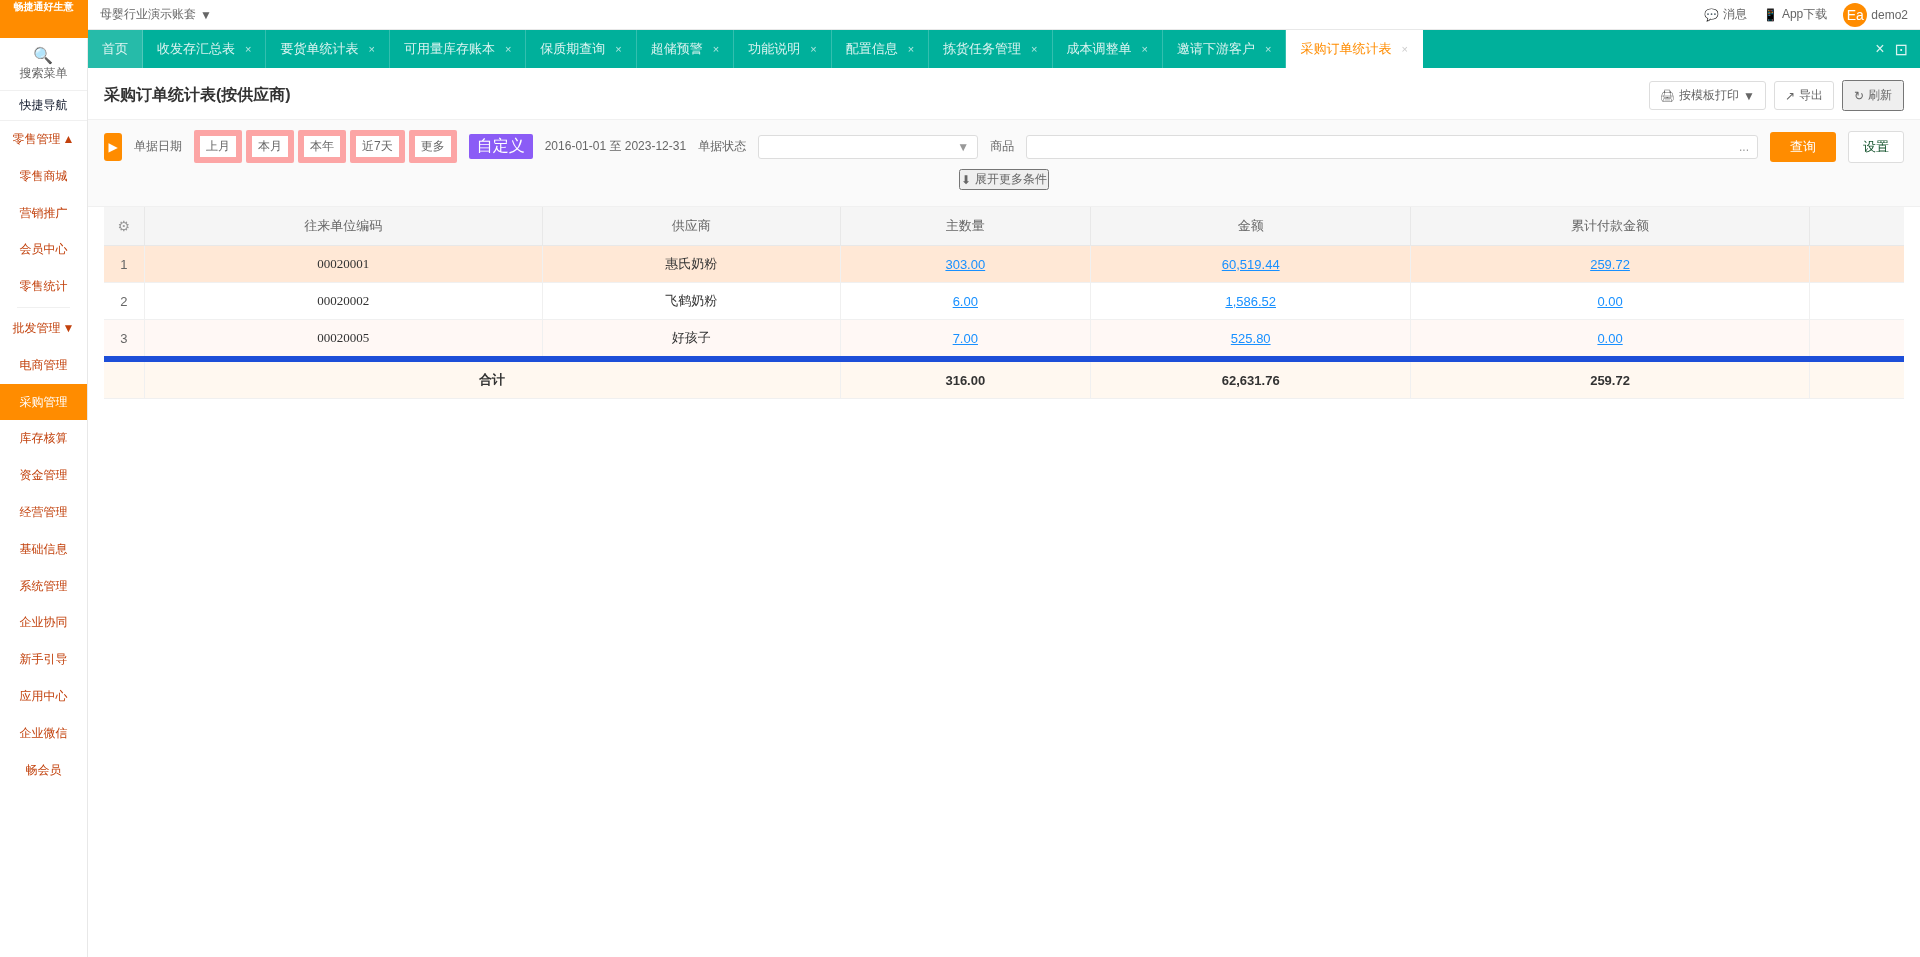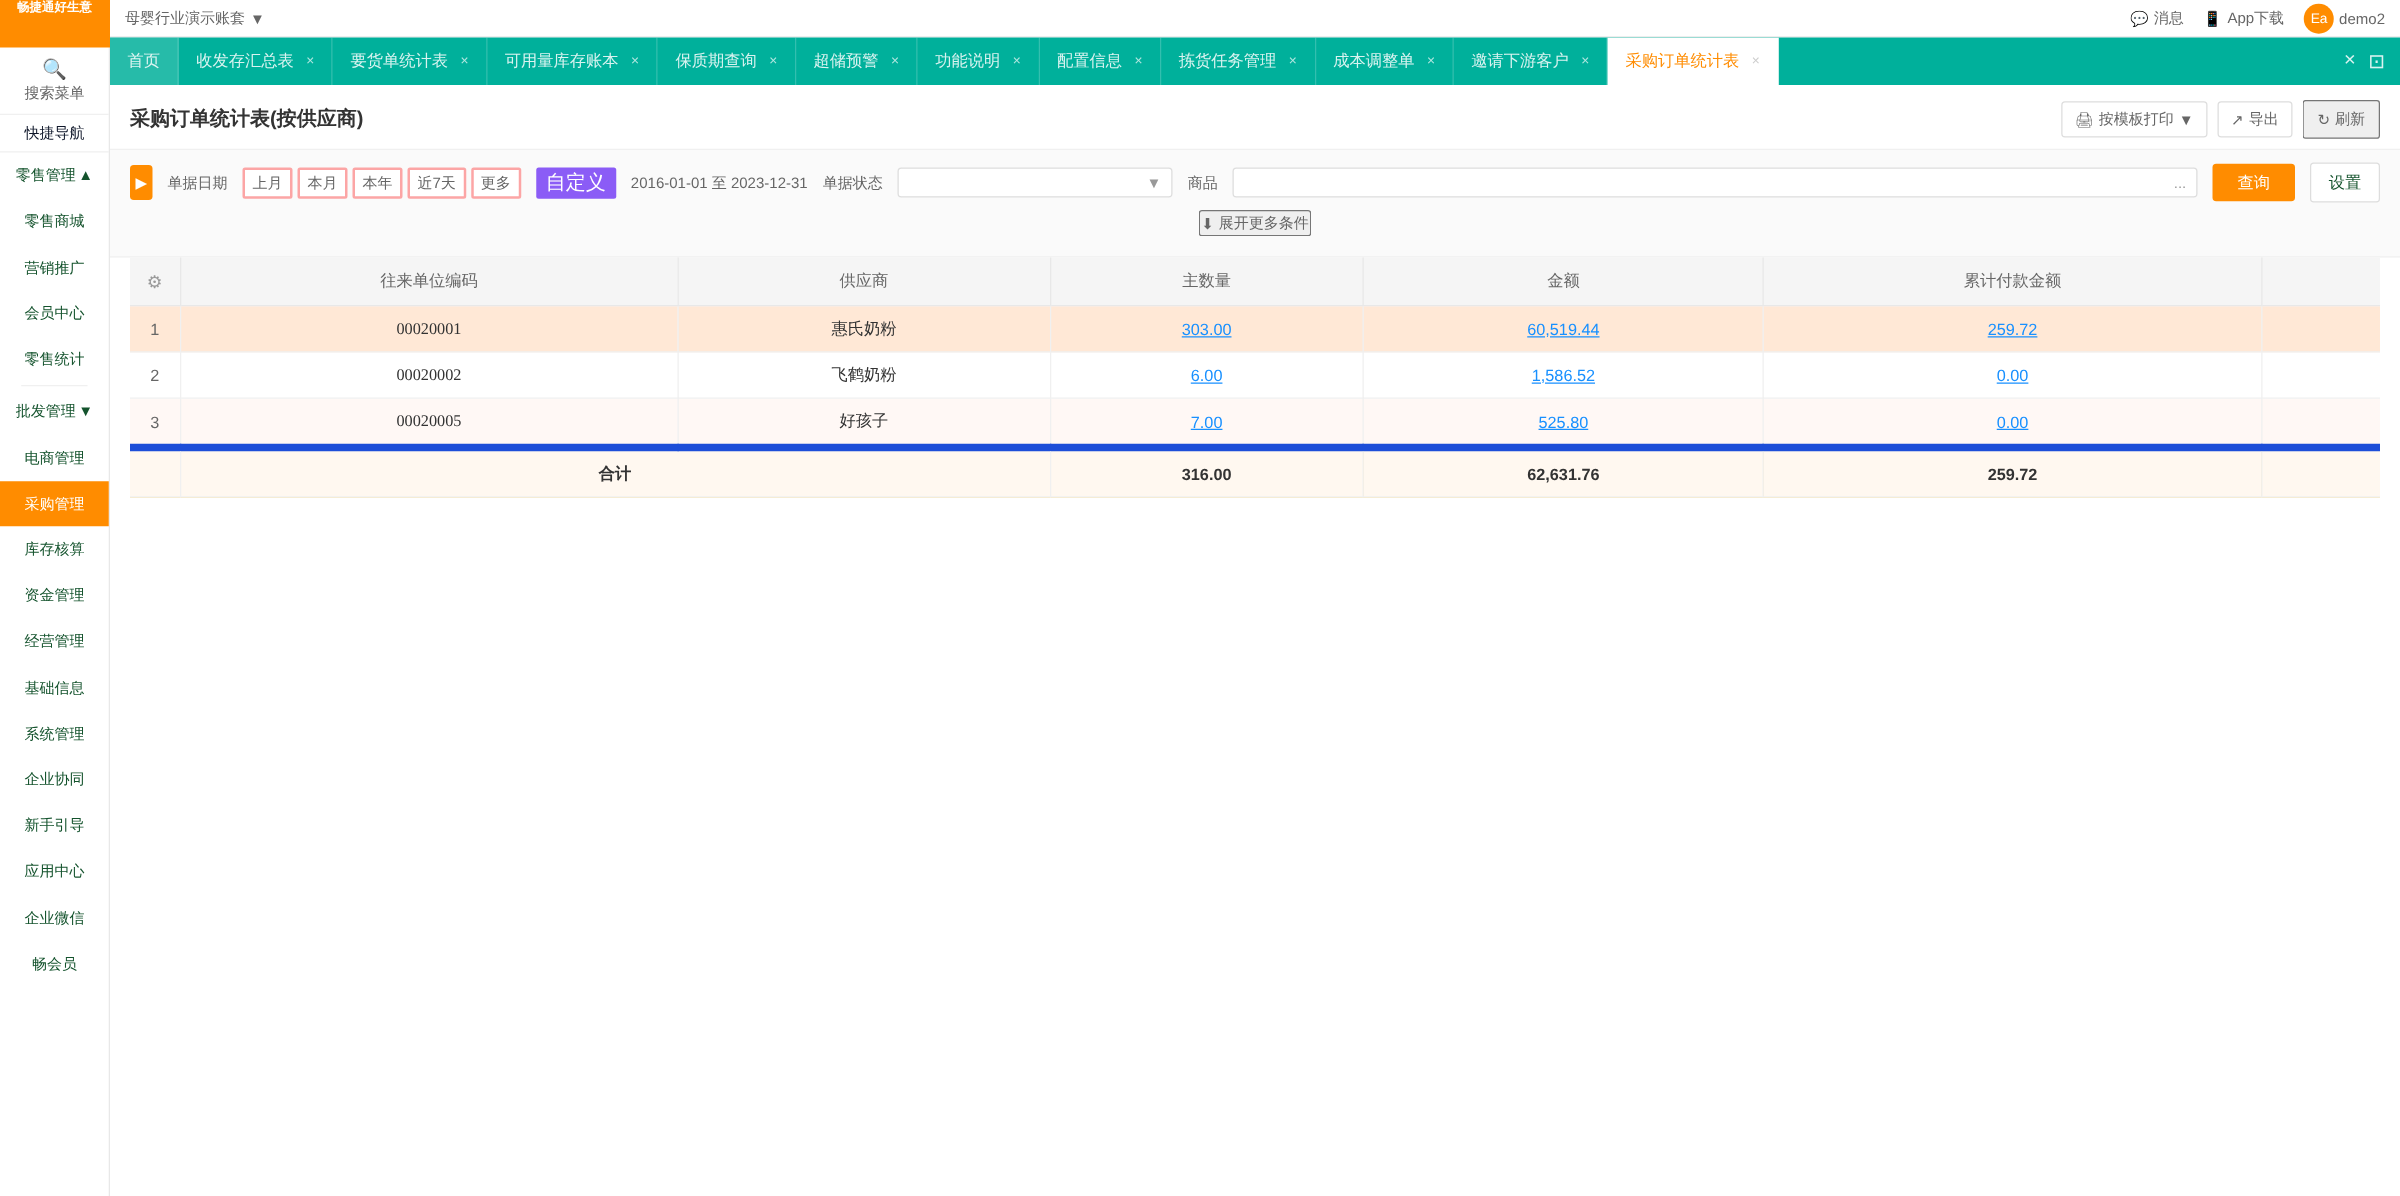--- a/index.html
+++ b/index.html
@@ -4,35 +4,35 @@
   <style>
     * { margin: 0; padding: 0; box-sizing: border-box; }
     body { font-family: "Microsoft YaHei", "PingFang SC", sans-serif; font-size: 13px; background: #f5f5f5; color: #333; width: 1920px; height: 957px; overflow: hidden; display: flex; }
 
     
     .sidebar { width: 88px; background: #fff; border-right: 1px solid #e8e8e8; display: flex; flex-direction: column; align-items: center; height: 957px; flex-shrink: 0; }
     .sidebar-logo { width: 88px; height: 38px; background: #ff8c00; display: flex; align-items: flex-start; justify-content: center; }
     .sidebar-logo span { color: #fff; font-size: 11px; font-weight: bold; }
     .sidebar-search { padding: 8px 0; width: 100%; text-align: center; cursor: pointer; color: #666; font-size: 12px; border-bottom: 1px solid #f0f0f0; }
     .sidebar-nav { padding: 6px 0; width: 100%; text-align: center; cursor: pointer; color: #0f172a; font-size: 12px; border-bottom: 1px solid #f0f0f0; }
-    .sidebar-item { width: 100%; text-align: center; padding: 10px 4px; cursor: pointer; color: #14532d; font-size: 12px; line-height: 1.4; }
+    .sidebar-item { width: 100%; text-align: center; padding: 10px 4px; cursor: pointer; color: #c2410c; font-size: 12px; line-height: 1.4; }
     .sidebar-item.active { color: #fff; background: #ff8c00; }
     .sidebar-item-with-arrow { display: flex; align-items: center; justify-content: center; gap: 2px; }
     .sidebar-divider { width: 60%; height: 1px; background: #f0f0f0; margin: 2px auto; }
 
     
     .main { flex: 1; display: flex; flex-direction: column; height: 957px; overflow: hidden; }
 
     
     .topbar { height: 30px; background: #fff; border-bottom: 1px solid #e8e8e8; display: flex; align-items: center; justify-content: space-between; padding: 0 12px; flex-shrink: 0; }
     .topbar-left { display: flex; align-items: center; gap: 6px; color: #666; font-size: 12px; }
     .topbar-dropdown { display: flex; align-items: center; gap: 4px; cursor: pointer; }
     .topbar-right { display: flex; align-items: center; gap: 16px; color: #666; font-size: 12px; }
     .topbar-right-item { display: flex; align-items: center; gap: 4px; cursor: pointer; }
-    .avatar { width: 24px; height: 24px; border-radius: 50%; background: #ff8c00; display: flex; align-items: center; justify-content: center; color: #fff; font-size: 11px; }
+    .avatar { width: 24px; height: 24px; border-radius: 50%; background: #ff8c00; display: flex; align-items: center; justify-content: center; color: #fff; font-size: 14px; }
 
     
     .navtabs { height: 38px; background: #00b09b; display: flex; align-items: center; padding: 0 0; flex-shrink: 0; overflow: hidden; }
     .navtab { height: 38px; padding: 0 14px; display: flex; align-items: center; gap: 6px; cursor: pointer; color: rgba(255,255,255,0.85); font-size: 13px; white-space: nowrap; border-right: 1px solid rgba(255,255,255,0.2); flex-shrink: 0; }
     .navtab:first-child { background: rgba(255,255,255,0.15); }
     .navtab.active { background: #fff; color: #ff8c00; }
     .navtab .close-x { font-size: 11px; color: rgba(255,255,255,0.7); margin-left: 4px; }
     .navtab.active .close-x { color: #ccc; }
     .navtabs-end { margin-left: auto; display: flex; align-items: center; gap: 2px; padding-right: 8px; }
     .navtabs-end-btn { color: rgba(255,255,255,0.85); cursor: pointer; font-size: 16px; padding: 0 4px; }
@@ -44,21 +44,21 @@
     .content-header-actions { display: flex; align-items: center; gap: 8px; }
     .btn-print { display: flex; align-items: center; gap: 4px; padding: 5px 10px; border: 1px solid #ddd; background: #fff; cursor: pointer; color: #666; font-size: 12px; border-radius: 3px; }
     .btn-export { display: flex; align-items: center; gap: 4px; padding: 5px 10px; border: 1px solid #ddd; background: #fff; cursor: pointer; color: #666; font-size: 12px; border-radius: 3px; }
     .btn-refresh { display: flex; align-items: center; gap: 4px; padding: 5px 10px; cursor: pointer; color: #666; font-size: 12px; }
 
     
     .filter-bar { padding: 10px 16px; background: #fafafa; border-bottom: 1px solid #f0f0f0; }
     .filter-row { display: flex; align-items: center; gap: 12px; flex-wrap: wrap; }
     .filter-label { font-size: 12px; color: #666; white-space: nowrap; }
     .filter-date-shortcuts { display: flex; gap: 4px; }
-    .date-shortcut { padding: 2px 6px; border: 2px solid #fca5a5; background: #fff; cursor: pointer; font-size: 12px; color: #666; border-radius: 2px; }
+    .date-shortcut { padding: 2px 6px; border: 6px solid #fca5a5; background: #fff; cursor: pointer; font-size: 12px; color: #666; border-radius: 2px; }
     .date-custom-badge { padding: 2px 8px; background: #8b5cf6; color: #fff; font-size: 16px; border-radius: 2px; cursor: pointer; }
     .date-range-text { font-size: 12px; color: #666; }
     .filter-select { display: flex; align-items: center; border: 1px solid #ddd; background: #fff; padding: 4px 8px; border-radius: 3px; min-width: 200px; cursor: pointer; font-size: 12px; color: #999; }
     .filter-select-arrow { margin-left: auto; }
     .filter-goods { display: flex; align-items: center; border: 1px solid #ddd; background: #fff; padding: 4px 8px; border-radius: 3px; min-width: 300px; font-size: 12px; color: #999; }
     .btn-query { padding: 6px 20px; background: #ff8c00; color: #fff; border: none; cursor: pointer; font-size: 13px; border-radius: 3px; }
     .btn-settings { padding: 6px 14px; border: 1px solid #ddd; background: #fff; cursor: pointer; font-size: 13px; color: #14532d; border-radius: 3px; }
 
     .expand-more-row { display: flex; justify-content: center; padding: 6px 0; }
     .expand-more-btn { display: flex; align-items: center; gap: 4px; cursor: pointer; color: #666; font-size: 12px; }

